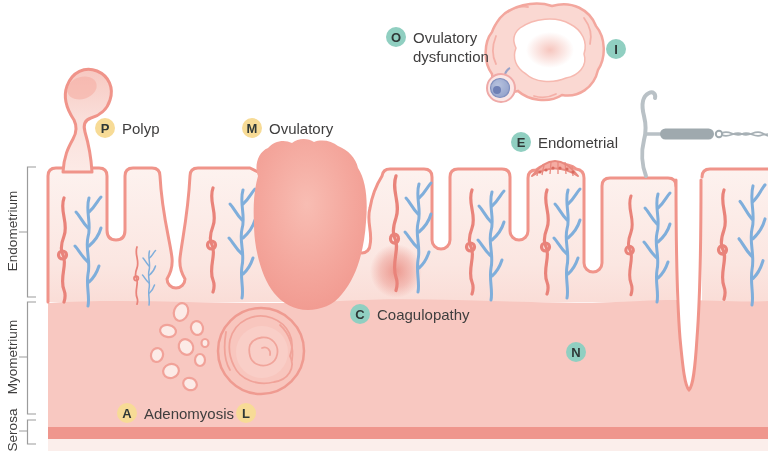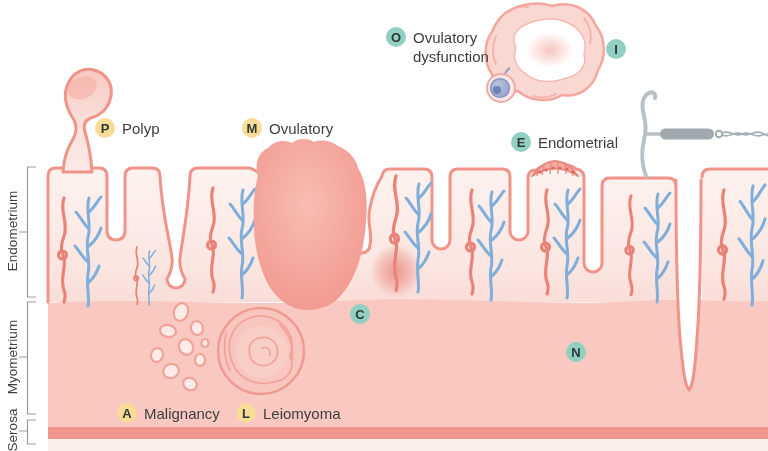--- a/index.html
+++ b/index.html
@@ -265,29 +265,29 @@
     <span class="badge coein">I</span>
   </div>
 
   <div class="tag" style="left:511px;top:133px">
     <span class="badge coein">E</span>
     <span class="tag-text">Endometrial</span>
   </div>
 
   <div class="tag" style="left:350px;top:305px">
     <span class="badge coein">C</span>
+    <span class="tag-text">Coagulopathy</span>
   </div>
 
   <div class="tag" style="left:566px;top:343px">
     <span class="badge coein">N</span>
   </div>
 
   <div class="tag" style="left:117px;top:404px">
     <span class="badge palm">A</span>
-    <span class="tag-text">Malignancy</span>
+    <span class="tag-text">Adenomyosis</span>
   </div>
 
   <div class="tag" style="left:236px;top:404px">
     <span class="badge palm">L</span>
-    <span class="tag-text">Leiomyoma</span>
   </div>
 
 </div>
 
 </body></html>

